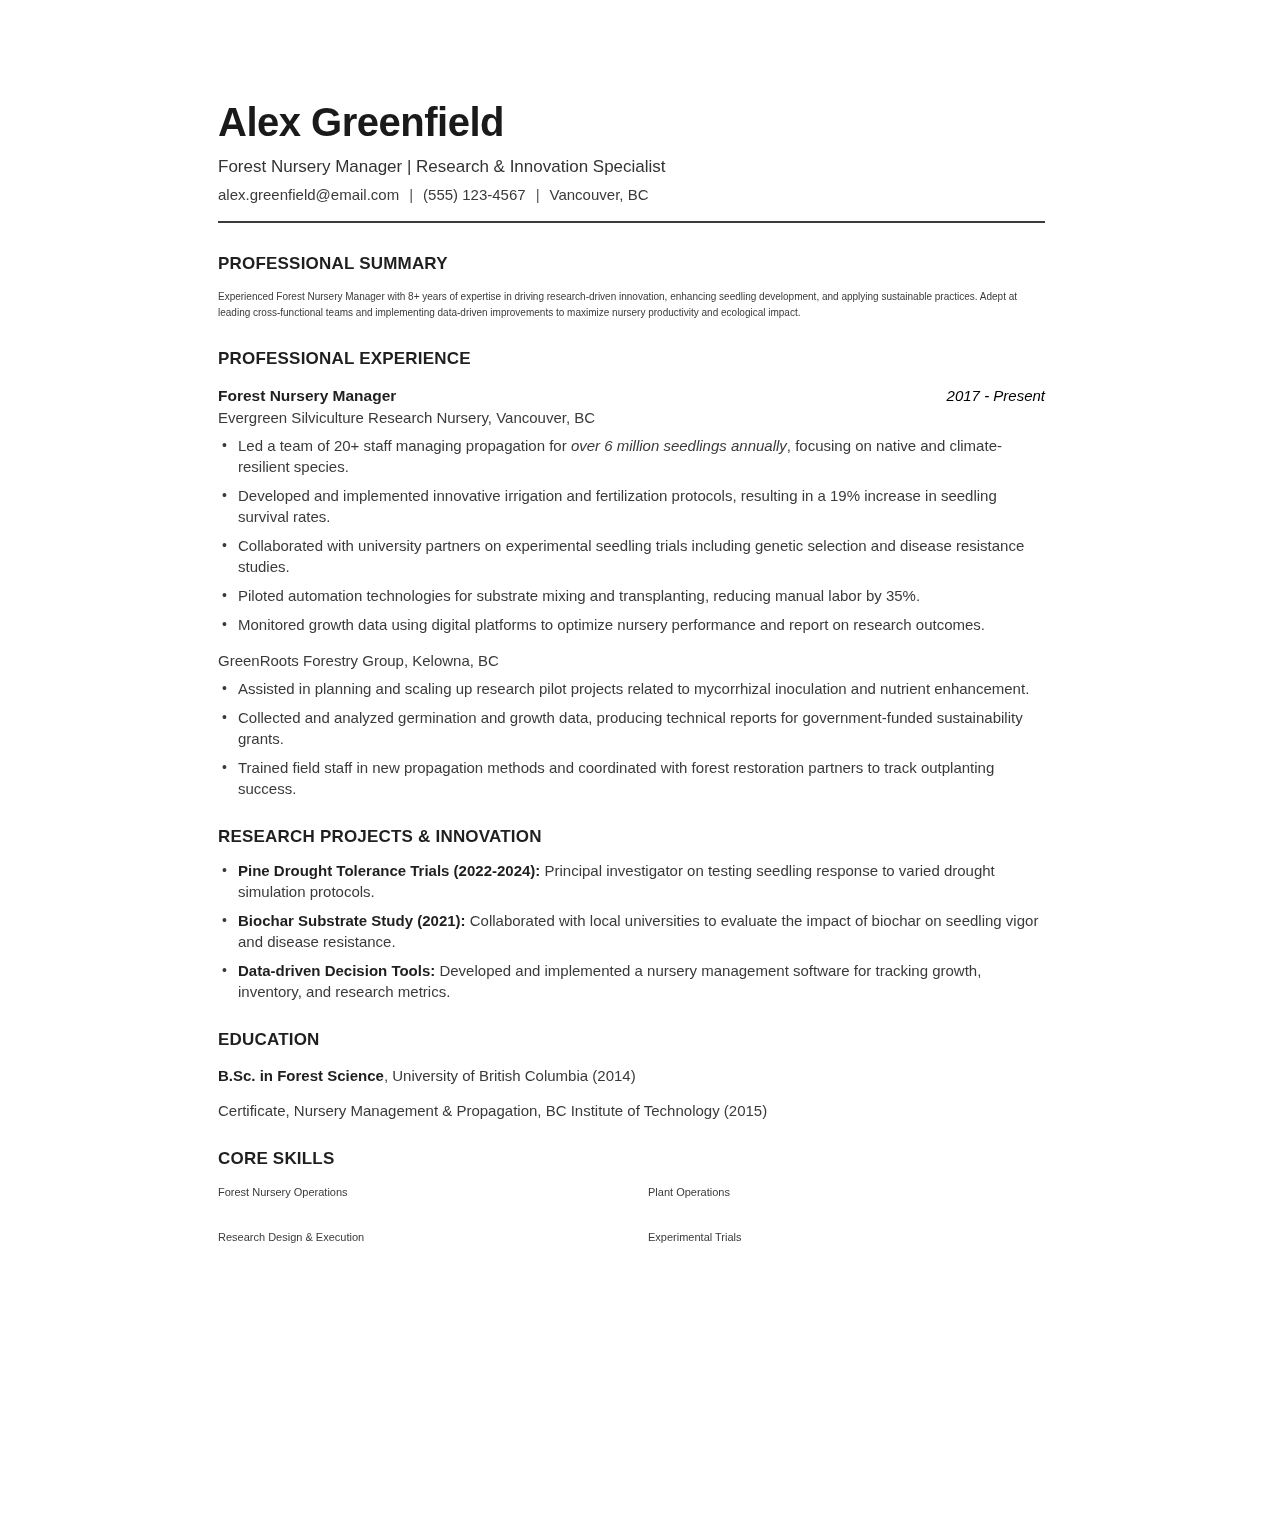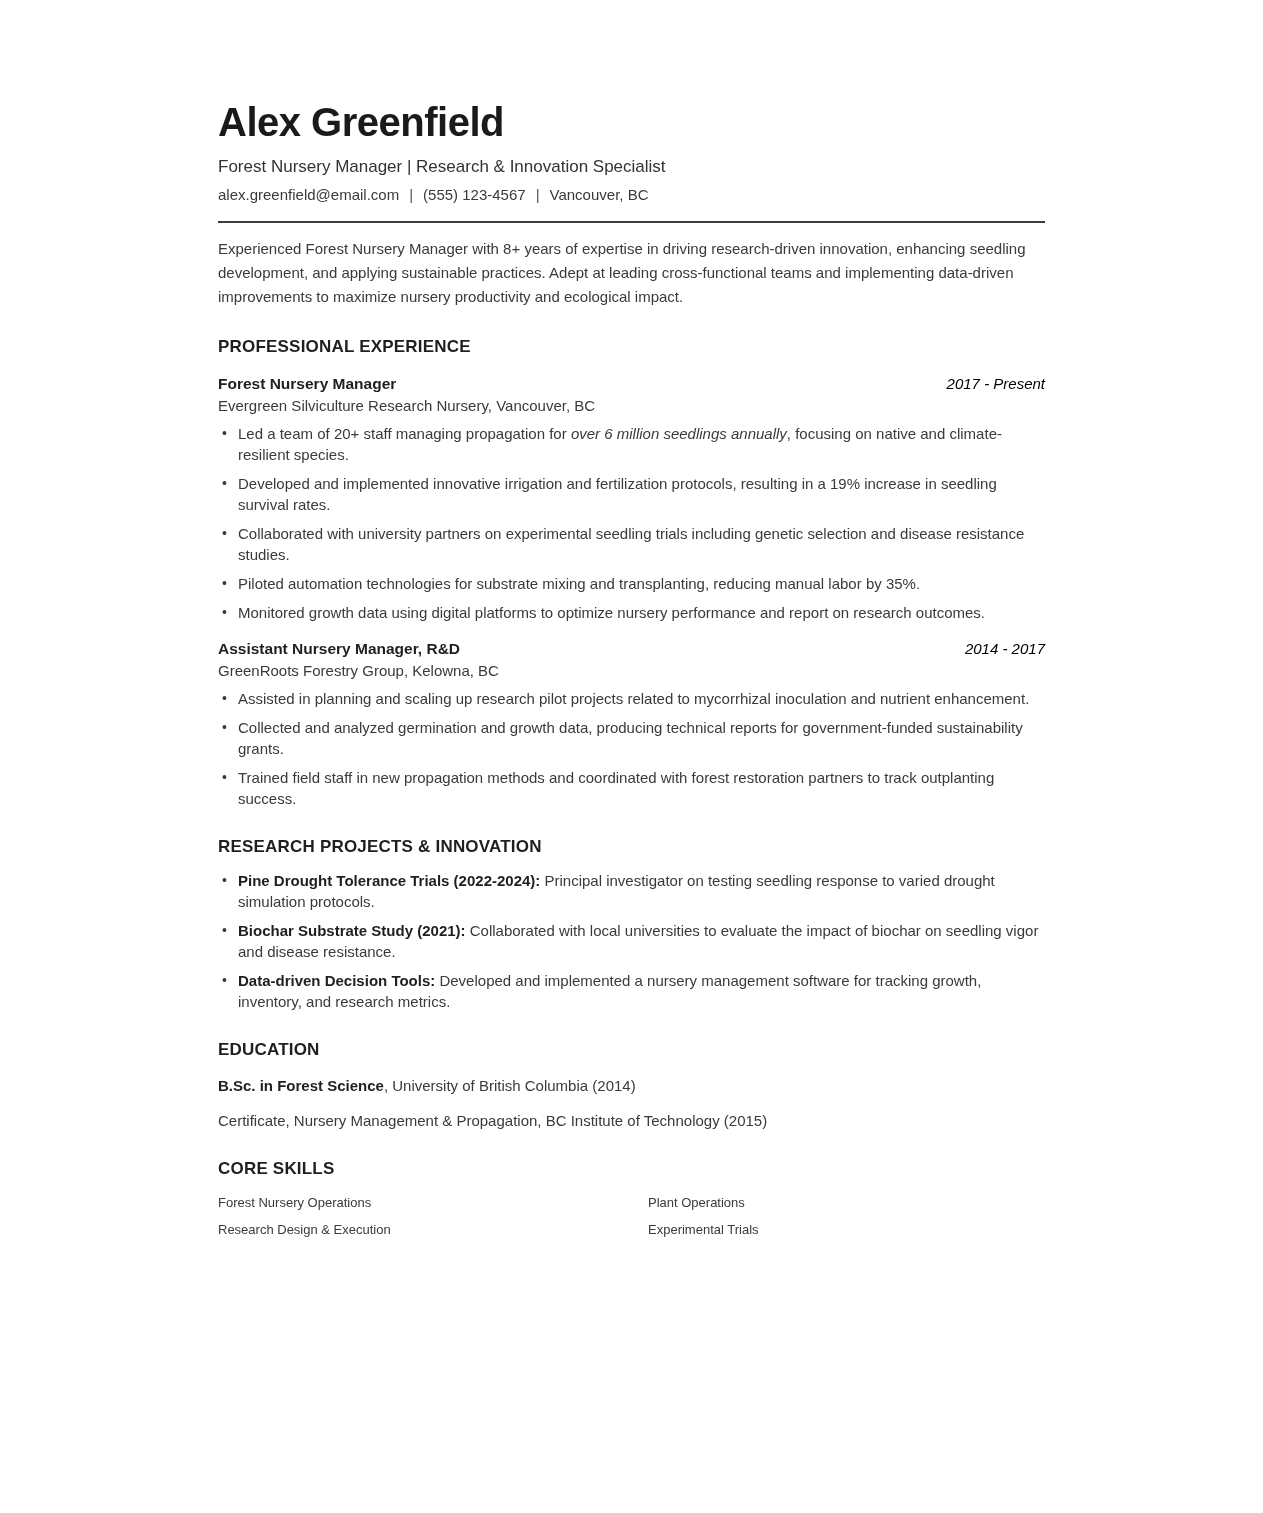--- a/index.html
+++ b/index.html
@@ -21,21 +21,21 @@
   .contact { margin-top: 5px; font-size: 15px; line-height: 22px; color: #3a3a3a; }
   .contact .sep { margin: 0 10px; color: #555555; }
   hr.rule { border: none; border-top: 2px solid #3c3c3c; margin: 15px 0 0 0; }
 
   
   section h2 {
     margin: 26px 0 0 0; font-size: 17px; line-height: 23px;
     font-weight: bold; color: #1f1f1f; letter-spacing: 0.2px;
   }
   section.first h2 { margin-top: 29px; }
-  p.body { margin: 14px 0 8px 0; font-size: 15px; line-height: 24px; }
+  p.body { margin: 14px 0 8px 0; font-size: 10px; line-height: 16px; }
 
   
   .job { margin-top: 15px; }
   .job-head { display: flex; justify-content: space-between; align-items: center; }
   .job-title { font-size: 15.5px; line-height: 22px; font-weight: bold; color: #1f1f1f; }
   .job-dates { font-size: 15px; line-height: 22px; font-style: italic; color: #000000; }
   .company { font-size: 15px; line-height: 22px; color: #3a3a3a; }
 
   
   ul.bullets { list-style: none; margin: 6px 0 0 0; padding: 0; }
@@ -47,40 +47,41 @@
   ul.bullets li .dot { position: absolute; left: 4px; top: 0; font-size: 14px; color: #3a3a3a; }
   .b { font-weight: bold; color: #1f1f1f; }
   .i { font-style: italic; }
 
   
   .edu { margin-top: 14px; font-size: 15px; line-height: 21px; }
 
   
   .skills-grid {
     margin-top: 12px; display: grid;
-    grid-template-columns: 430px 1fr; row-gap: 6px;
-    font-size: 13px; line-height: 21px;
+    grid-template-columns: 430px 1fr; row-gap: 24px;
+    font-size: 11px; line-height: 21px;
   }
 </style>
 </head>
 <body>
 
 <div class="clip">
   <div class="page">
 
     <header>
       <h1 class="name">Alex Greenfield</h1>
       <div class="subtitle">Forest Nursery Manager | Research &amp; Innovation Specialist</div>
       <div class="contact">
         <span>alex.greenfield@email.com</span><span class="sep">|</span><span>(555) 123-4567</span><span class="sep">|</span><span>Vancouver, BC</span>
       </div>
       <hr class="rule">
     </header>
 
     <section class="first">
+      <h2>PROFESSIONAL SUMMARY</h2>
       <p class="body">Experienced Forest Nursery Manager with 8+ years of expertise in driving research-driven innovation, enhancing seedling development, and applying sustainable practices. Adept at leading cross-functional teams and implementing data-driven improvements to maximize nursery productivity and ecological impact.</p>
     </section>
 
     <section>
       <h2>PROFESSIONAL EXPERIENCE</h2>
       <div id="jobs">
           <div class="job">
             <div class="job-head">
               <span class="job-title">Forest Nursery Manager</span>
               <span class="job-dates">2017 - Present</span>
@@ -88,24 +89,20 @@
             <div class="company">Evergreen Silviculture Research Nursery, Vancouver, BC</div>
             <ul class="bullets">
               <li><span class="dot">•</span><span>Led a team of 20+ staff managing propagation for </span><span class="i">over 6 million seedlings annually</span><span>, focusing on native and climate-resilient species.</span></li>
               <li><span class="dot">•</span><span>Developed and implemented innovative irrigation and fertilization protocols, resulting in a 19% increase in seedling survival rates.</span></li>
               <li><span class="dot">•</span><span>Collaborated with university partners on experimental seedling trials including genetic selection and disease resistance studies.</span></li>
               <li><span class="dot">•</span><span>Piloted automation technologies for substrate mixing and transplanting, reducing manual labor by 35%.</span></li>
               <li><span class="dot">•</span><span>Monitored growth data using digital platforms to optimize nursery performance and report on research outcomes.</span></li>
             </ul>
           </div>
           <div class="job">
-            <div class="job-head">
-              <span class="job-title">Assistant Nursery Manager, R&amp;D</span>
-              <span class="job-dates">2014 - 2017</span>
-            </div>
             <div class="company">GreenRoots Forestry Group, Kelowna, BC</div>
             <ul class="bullets">
               <li><span class="dot">•</span><span>Assisted in planning and scaling up research pilot projects related to mycorrhizal inoculation and nutrient enhancement.</span></li>
               <li><span class="dot">•</span><span>Collected and analyzed germination and growth data, producing technical reports for government-funded sustainability grants.</span></li>
               <li><span class="dot">•</span><span>Trained field staff in new propagation methods and coordinated with forest restoration partners to track outplanting success.</span></li>
             </ul>
           </div>
         </div>
     </section>
 

